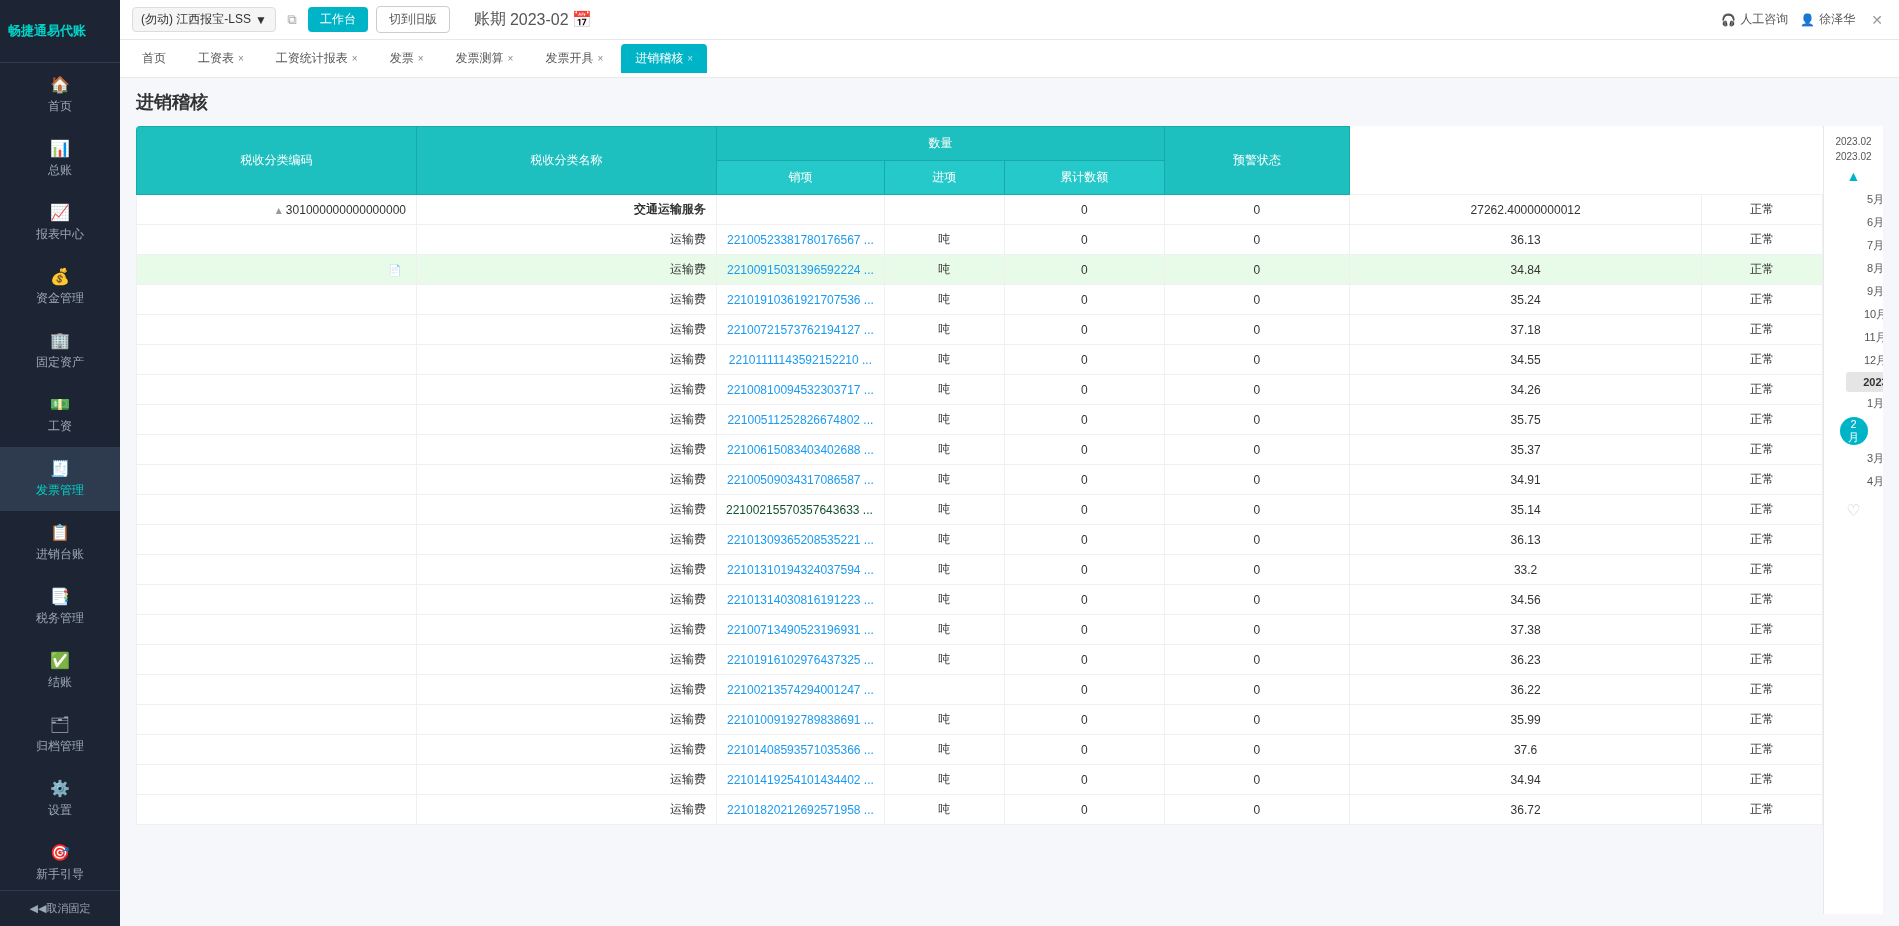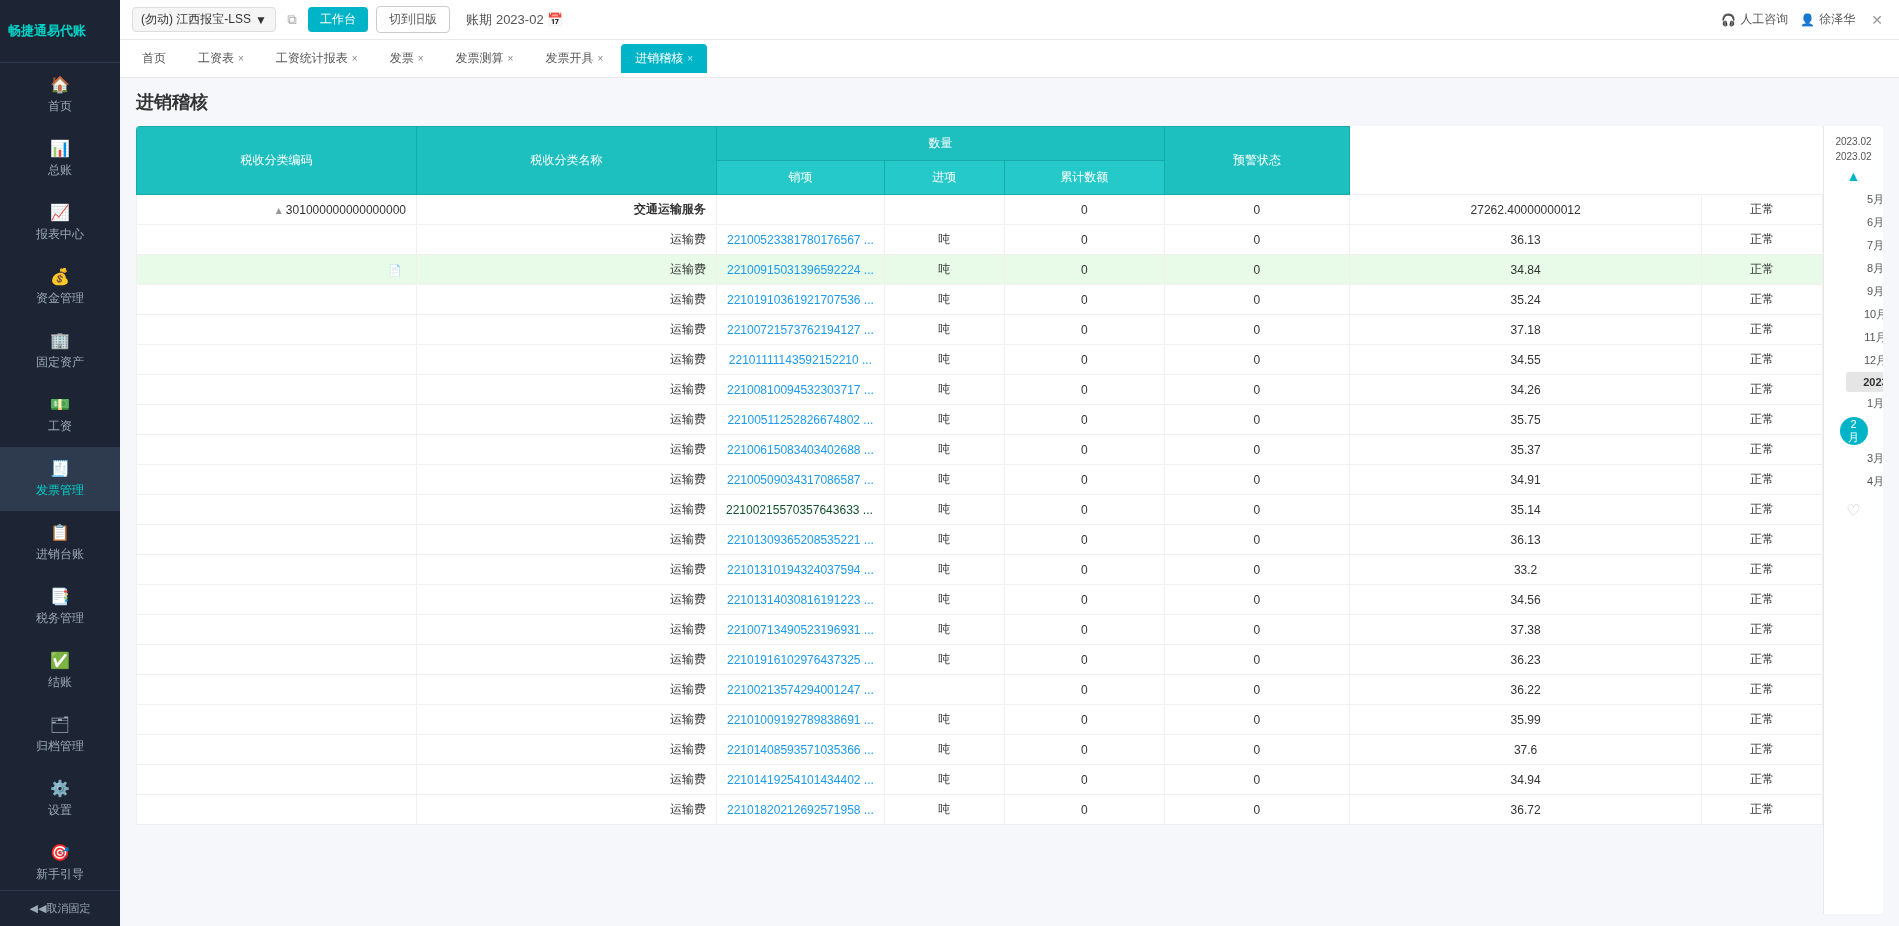--- a/index.html
+++ b/index.html
@@ -16,21 +16,21 @@
     .sidebar-footer { padding: 10px 8px; border-top: 1px solid #2e3a4e; display: flex; align-items: center; justify-content: center; color: #9ba8b5; font-size: 11px; cursor: pointer; }
 
     
     .main { flex: 1; display: flex; flex-direction: column; height: 926px; overflow: hidden; }
 
     
     .topbar { background: #fff; height: 40px; display: flex; align-items: center; padding: 0 12px; border-bottom: 1px solid #e8e8e8; gap: 8px; flex-shrink: 0; }
     .topbar-company { display: flex; align-items: center; gap: 4px; font-size: 12px; color: #333; background: #f5f5f5; border: 1px solid #ddd; border-radius: 4px; padding: 3px 8px; cursor: pointer; }
     .topbar-btn { background: #00b4c8; color: #fff; border: none; border-radius: 4px; padding: 4px 12px; cursor: pointer; font-size: 12px; }
     .topbar-btn-outline { background: #fff; color: #555; border: 1px solid #ccc; border-radius: 4px; padding: 4px 12px; cursor: pointer; font-size: 12px; }
-    .topbar-period { display: flex; align-items: center; gap: 4px; font-size: 13px; color: #555; margin-left: 8px; }
+    .topbar-period { display: flex; align-items: center; gap: 4px; font-size: 16px; color: #555; margin-left: 16px; }
     .topbar-right { margin-left: auto; display: flex; align-items: center; gap: 12px; color: #555; font-size: 12px; }
     .topbar-user { display: flex; align-items: center; gap: 4px; cursor: pointer; }
 
     
     .tabs { background: #fff; height: 38px; display: flex; align-items: center; padding: 0 8px; border-bottom: 1px solid #e8e8e8; gap: 4px; flex-shrink: 0; }
     .tab { padding: 6px 14px; border-radius: 4px 4px 0 0; cursor: pointer; font-size: 12px; color: #555; display: flex; align-items: center; gap: 4px; white-space: nowrap; }
     .tab.active { background: #00b4c8; color: #fff; }
     .tab-close { font-size: 10px; color: inherit; opacity: 0.7; }
 
     

